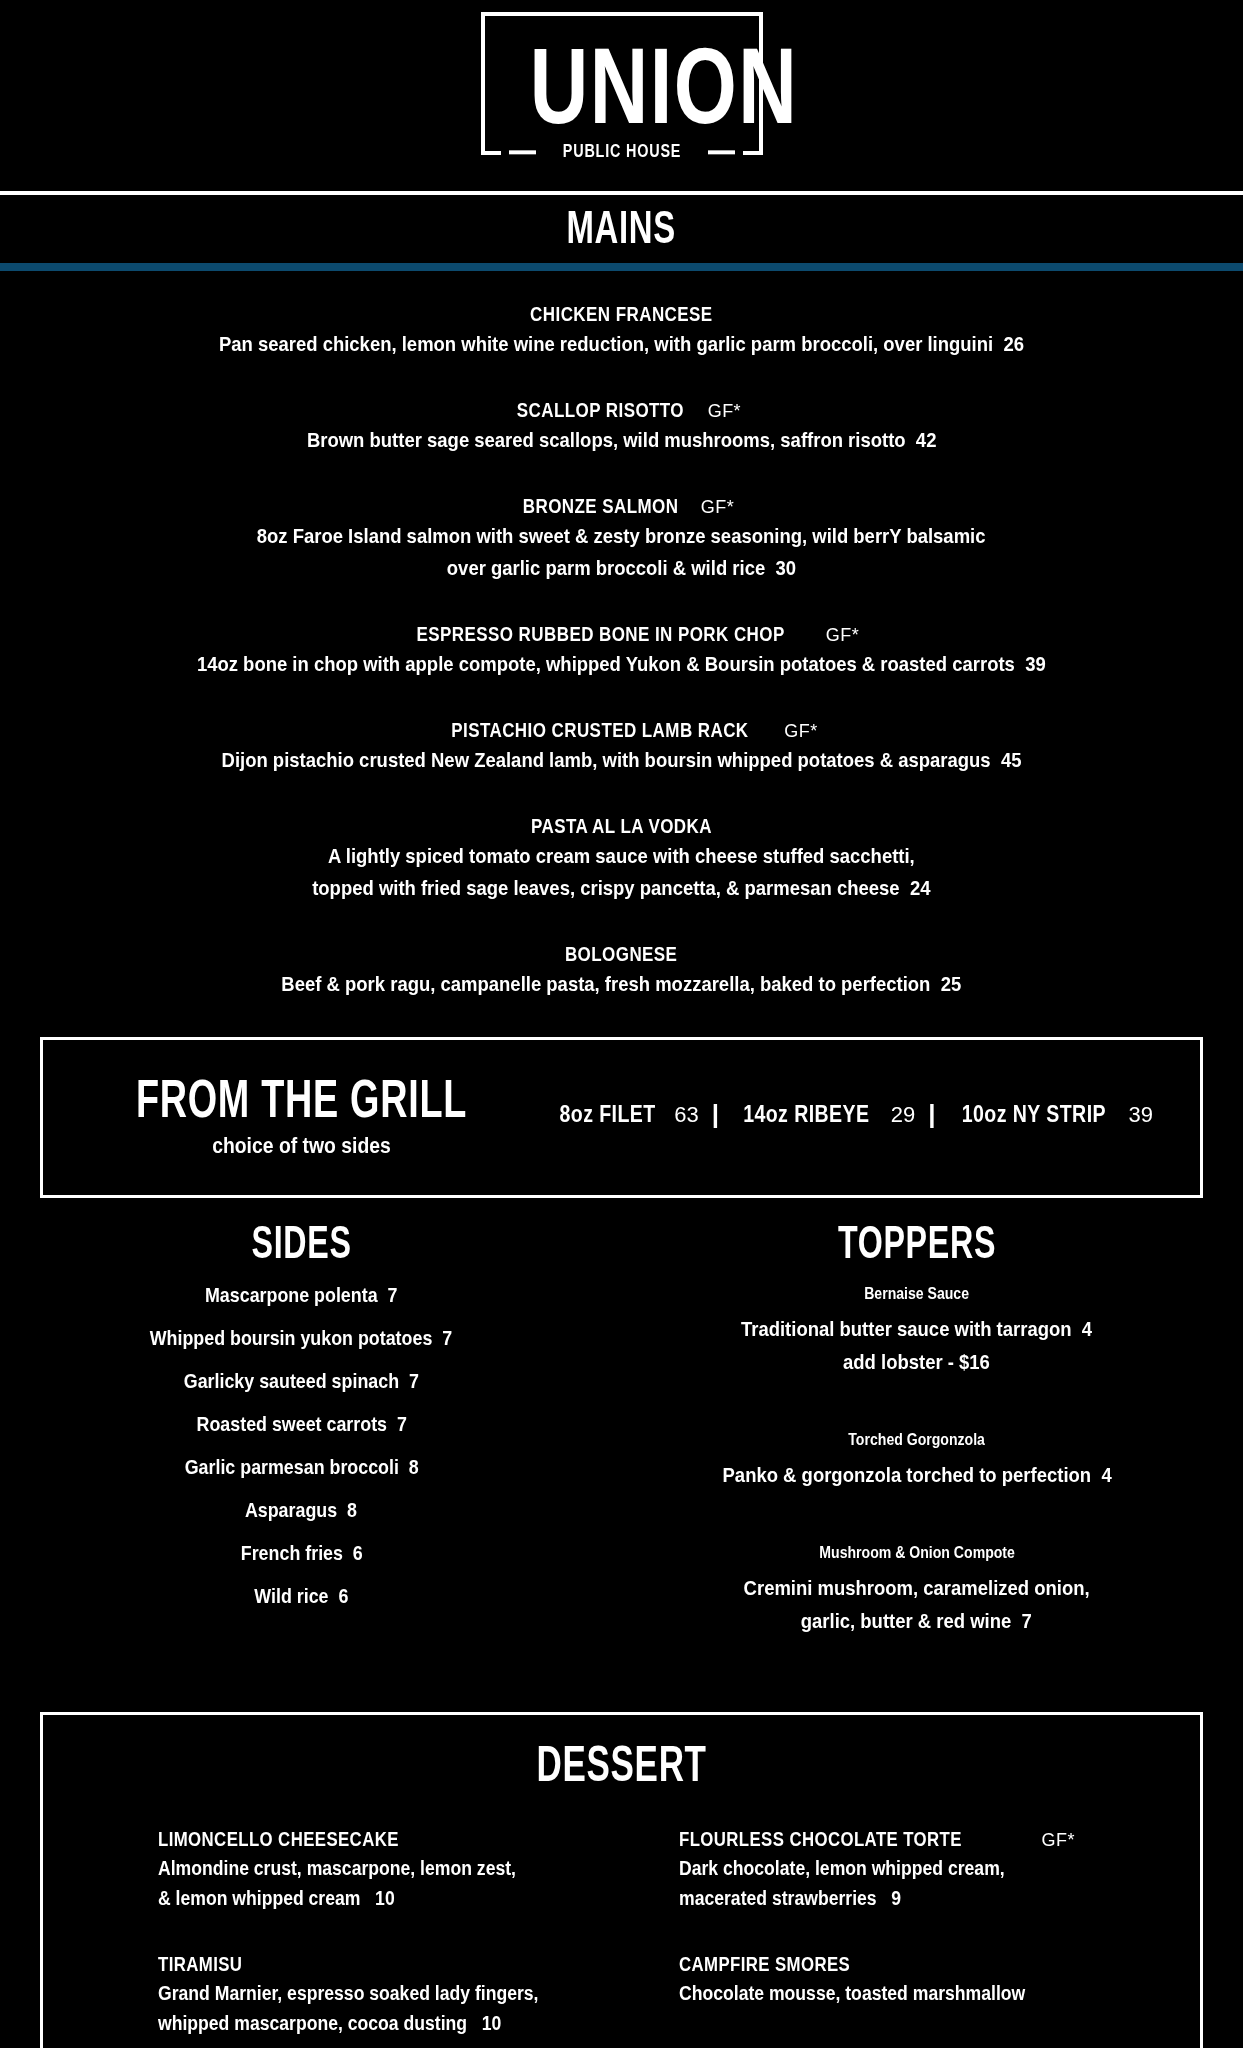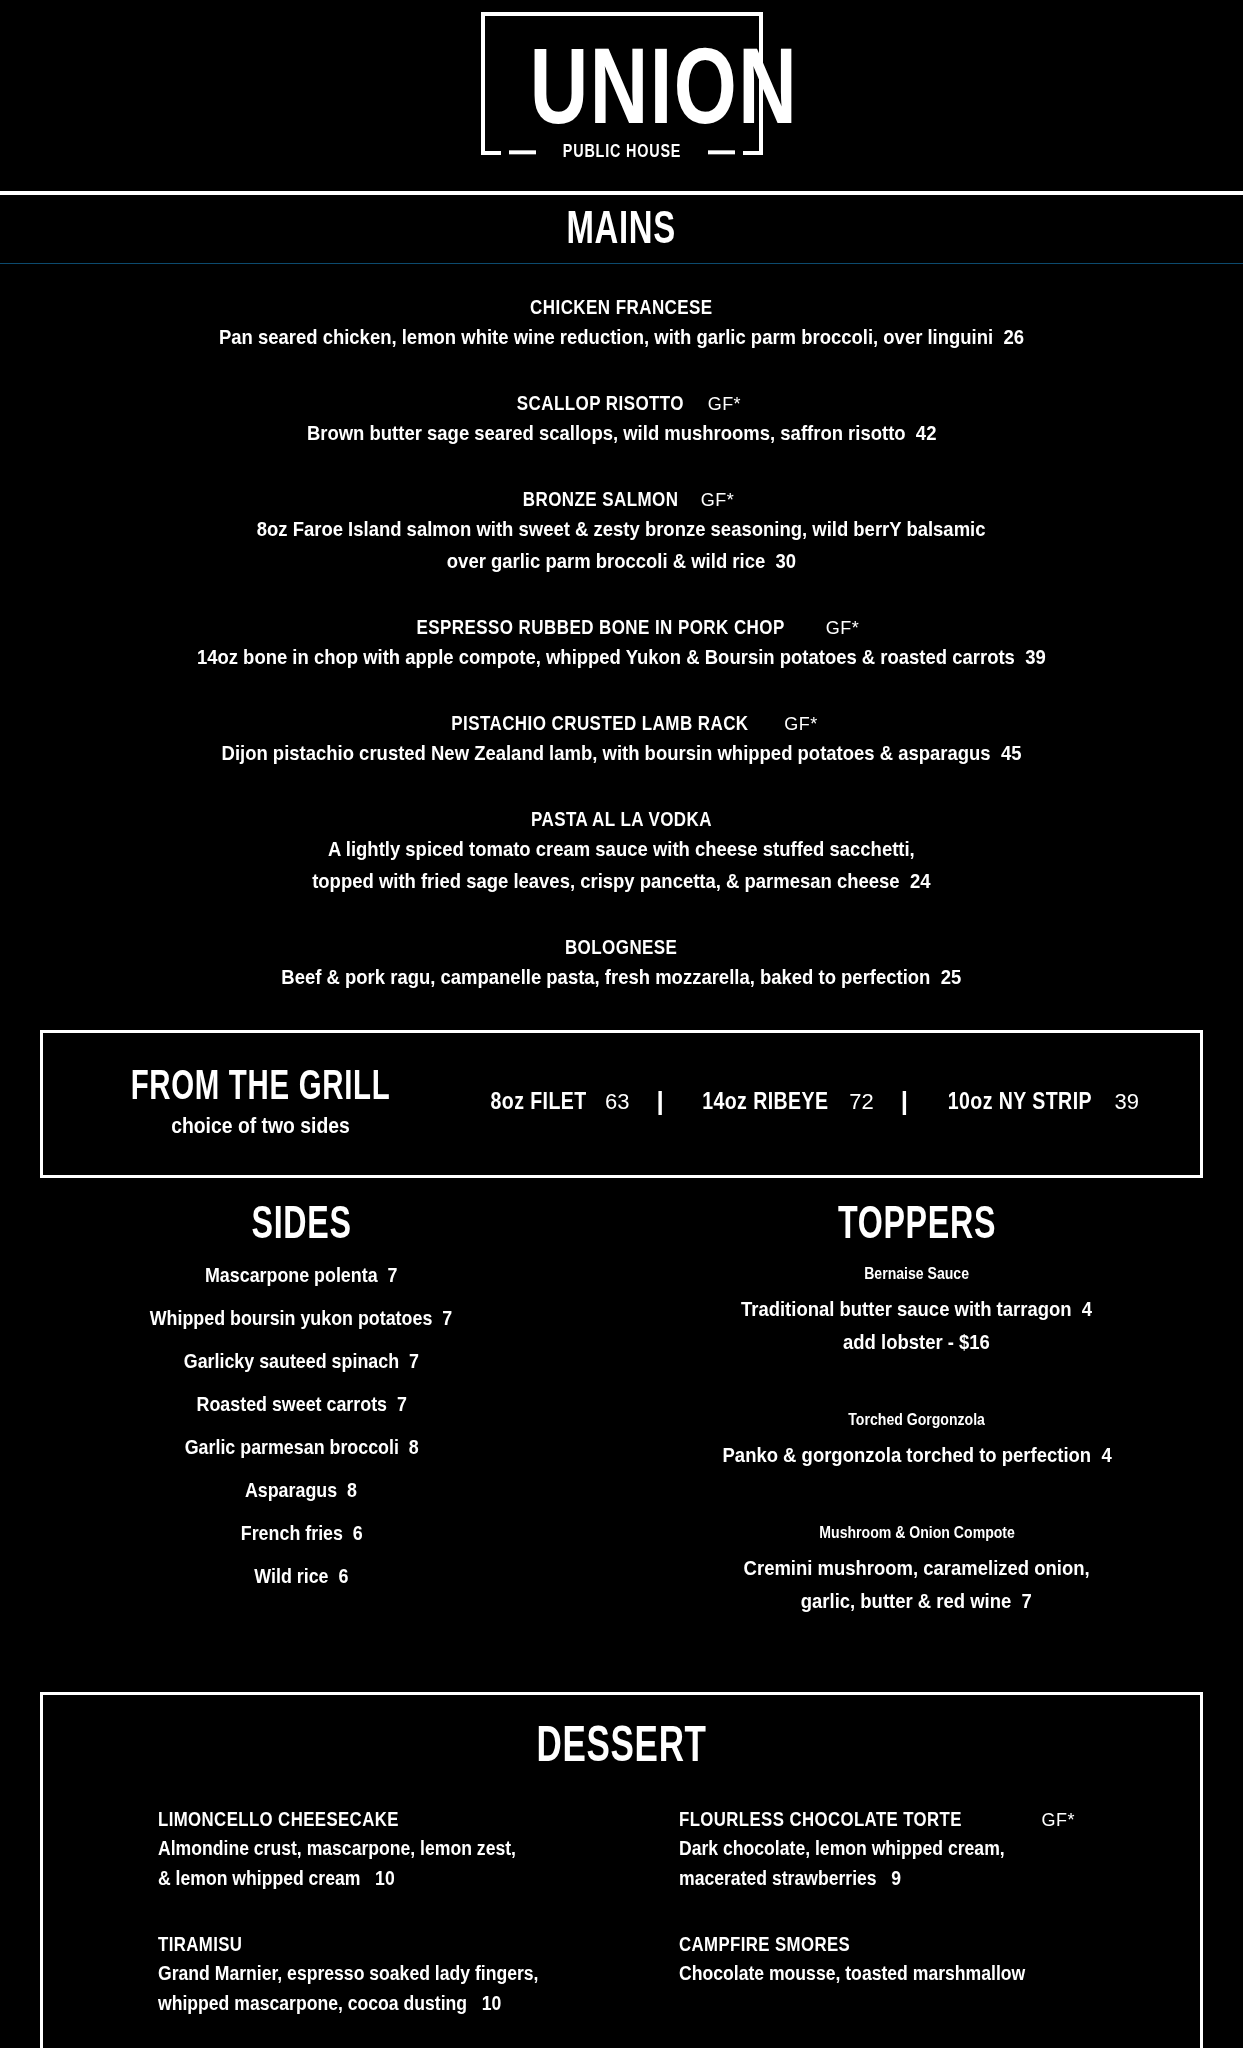--- a/index.html
+++ b/index.html
@@ -28,42 +28,42 @@
   .logo-sub{
     position:absolute;left:50%;bottom:0;transform:translate(-50%,54%);
     background:#000;padding:0 8px;white-space:nowrap;
     display:flex;align-items:center;gap:12px;
   }
   .logo-sub-text{font-size:18px;font-weight:bold;letter-spacing:1px;}
   .logo-dash{width:27px;height:4px;background:#fff;}
 
   
   .band{
-    margin-top:36px;border-top:4px solid #fff;border-bottom:1px solid #0c4a6e;
+    margin-top:36px;border-top:4px solid #fff;border-bottom:8px solid #0c4a6e;
     text-align:center;padding:5px 15px 9px;
   }
   .band-title{font-size:47px;font-weight:bold;line-height:1.15;letter-spacing:1px;}
 
   
   .mains-list{margin-top:30px;text-align:center;}
   .m-item{margin-bottom:36px;}
   .m-item.two{margin-bottom:36px;}
   .m-name-row{line-height:26px;}
   .m-name{font-size:20px;font-weight:bold;letter-spacing:.5px;}
   .gf{font-size:18px;font-weight:normal;margin-left:9px;letter-spacing:.5px;}
   .m-desc{line-height:30px;}
   .m-desc .shrink{font-size:21px;font-weight:bold;}
 
   
   .grill-box{
     margin:20px 40px 0;border:3px solid #fff;
     display:flex;align-items:center;padding:30px 34px 36px 22px;box-sizing:border-box;
   }
   .grill-left{text-align:center;flex:0 0 390px;}
-  .grill-title{font-size:42px;font-weight:bold;line-height:1.05;letter-spacing:1px;}
+  .grill-title{font-size:54px;font-weight:bold;line-height:1.05;letter-spacing:1px;}
   .grill-sub{font-size:22px;font-weight:bold;margin-top:6px;}
   .grill-items{flex:1;display:flex;justify-content:space-evenly;align-items:center;}
   .grill-item{white-space:nowrap;}
   .grill-item-name{font-size:23px;font-weight:bold;letter-spacing:.5px;}
   .grill-item-price{font-size:22px;font-weight:normal;margin-left:10px;}
   .grill-sep{font-size:26px;font-weight:bold;}
 
   
   .two-cols{margin-top:18px;display:grid;grid-template-columns:47% 53%;padding-left:12px;}
   .col{text-align:center;}
@@ -151,21 +151,21 @@
 </div>
 
 <div class="grill-box">
   <div class="grill-left">
     <div class="grill-title"><span class="shrink sx70">FROM THE GRILL</span></div>
     <div class="grill-sub"><span class="shrink sx88">choice of two sides</span></div>
   </div>
   <div class="grill-items">
     <span class="grill-item"><span class="grill-item-name shrink sx85">8oz FILET</span><span class="grill-item-price">63</span></span>
     <span class="grill-sep">|</span>
-    <span class="grill-item"><span class="grill-item-name shrink sx85">14oz RIBEYE</span><span class="grill-item-price">72</span></span>
+    <span class="grill-item"><span class="grill-item-name shrink sx85">14oz RIBEYE</span><span class="grill-item-price">29</span></span>
     <span class="grill-sep">|</span>
     <span class="grill-item"><span class="grill-item-name shrink sx85">10oz NY STRIP</span><span class="grill-item-price">39</span></span>
   </div>
 </div>
 
 <div class="two-cols">
 
   <div class="col">
     <div class="col-title"><span class="shrink sx70">SIDES</span></div>
     <div class="sides-list">

